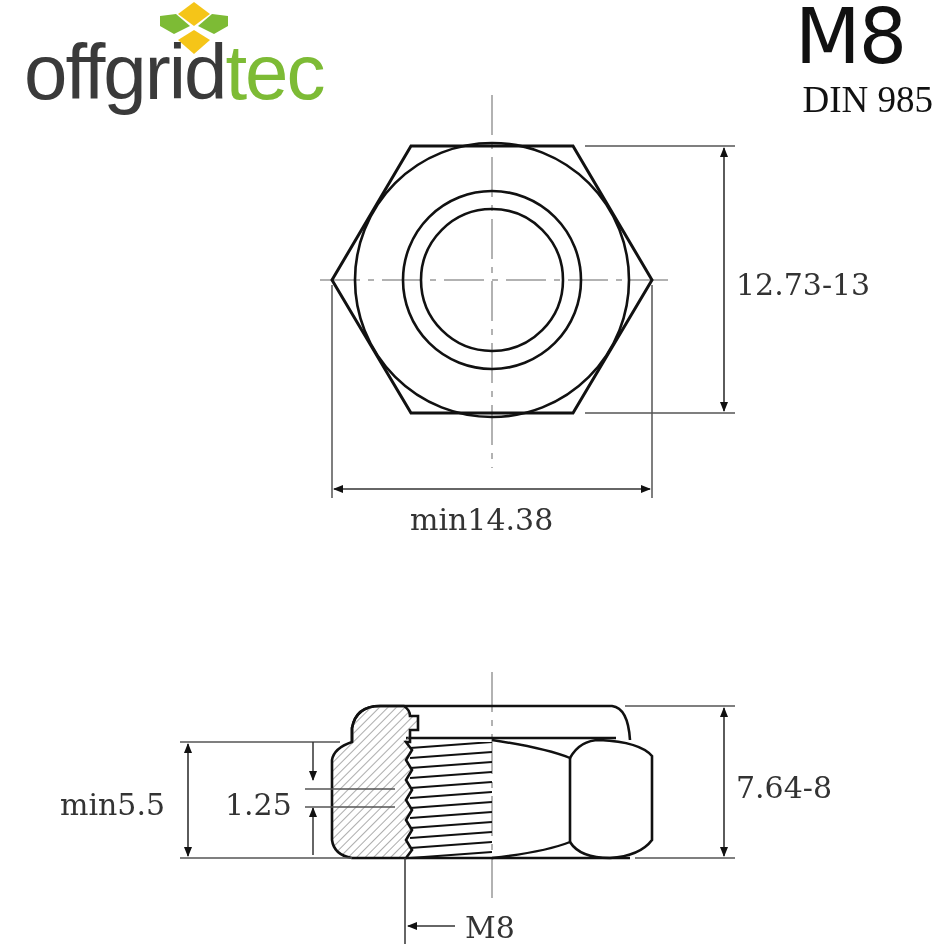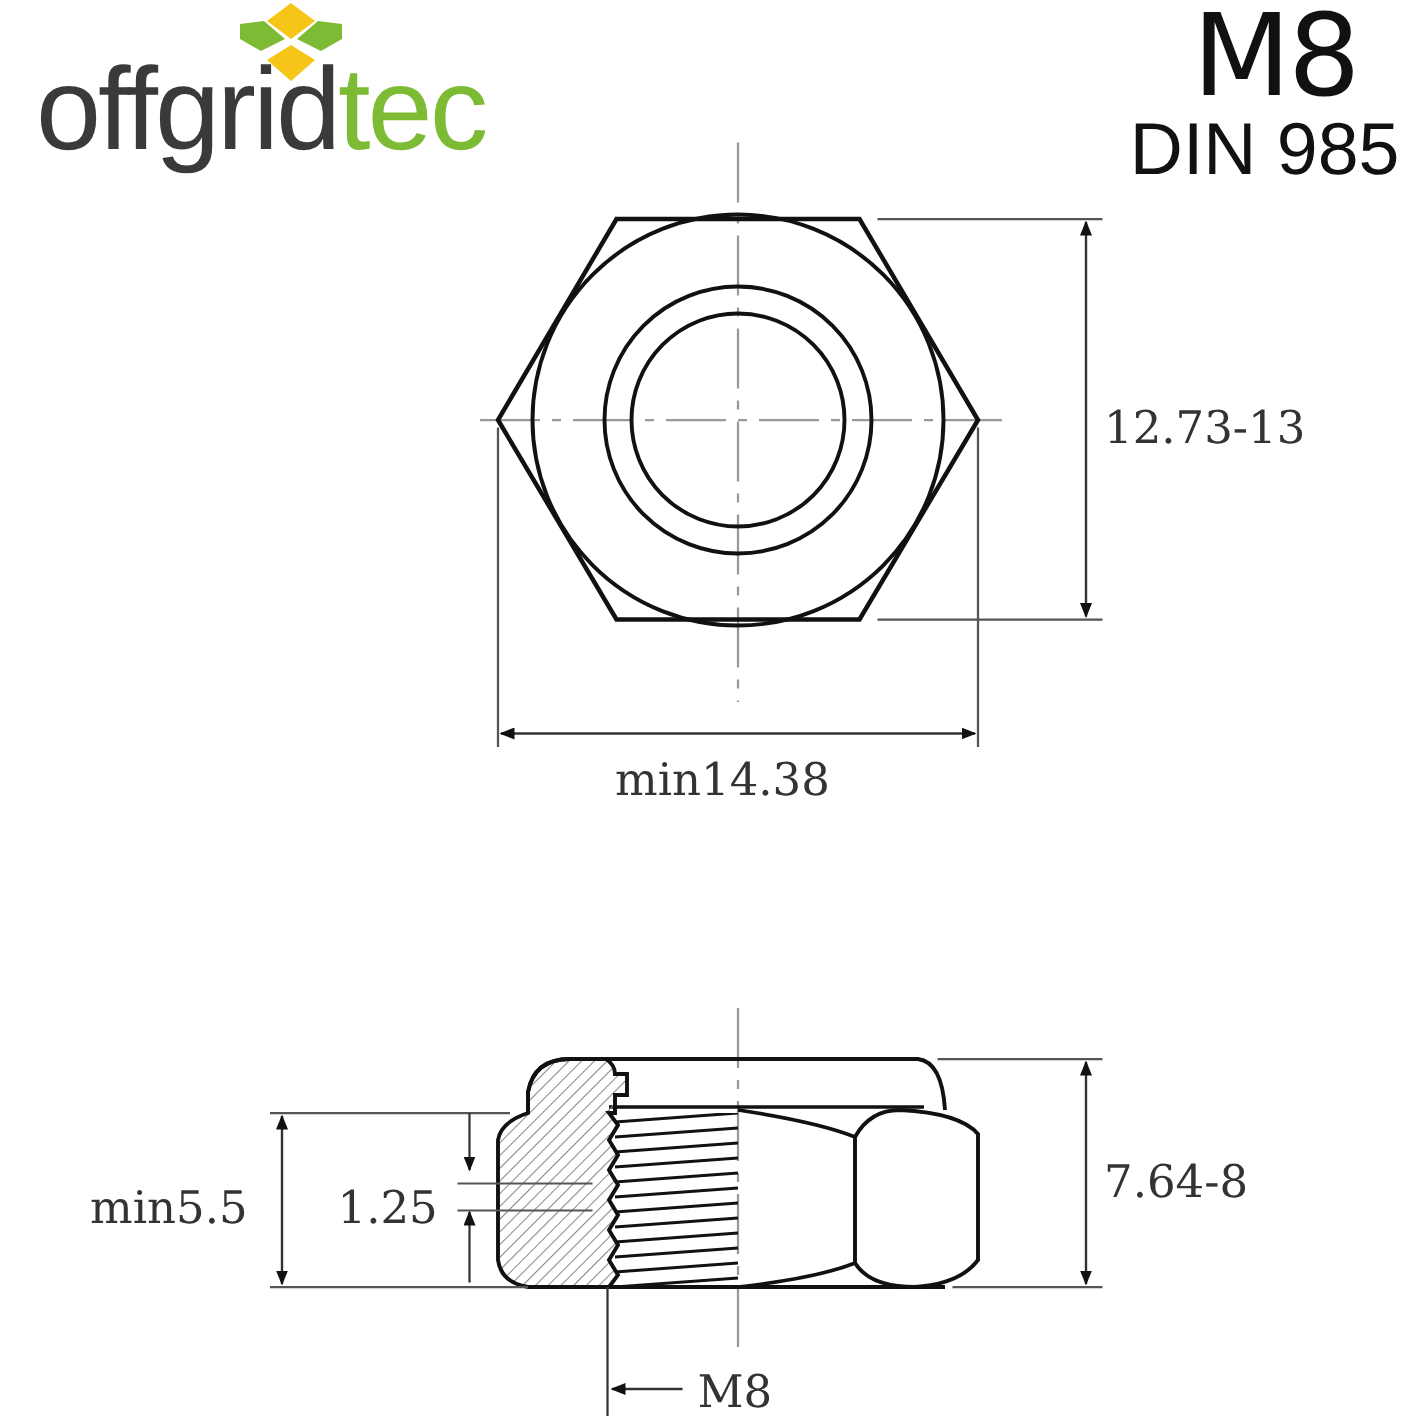--- a/index.html
+++ b/index.html
@@ -3,21 +3,21 @@
 <meta charset="utf-8">
 <style>
   html, body { margin:0; padding:0; background:#ffffff; }
   body { width:935px; height:944px; position:relative; overflow:hidden; font-family:"DejaVu Sans", sans-serif; }
   .logo { position:absolute; left:0; top:0; width:340px; height:120px;margin-left:22px; }
   .logo-text { position:absolute; left:2px; top:32px; font-family:"Liberation Sans", sans-serif; font-size:78px; line-height:80px; letter-spacing:-2px; white-space:nowrap; }
   .logo-dark { color:#3a3a3a; }
   .logo-green { color:#7dbb35; font-weight:300; }
   .title-block { position:absolute; right:0; top:0; width:175px; text-align:right; }
   .title-main { position:absolute; right:30px; top:-6px; font-family:"DejaVu Sans", sans-serif; font-size:76px; line-height:86px; color:#111; letter-spacing:-2px; }
-  .title-sub { position:absolute; right:2px; top:78px; font-family:Liberation Sans, sans-serif; font-size:49px; line-height:44px; color:#111; white-space:nowrap; }
+  .title-sub { position:absolute; right:2px; top:78px; font-family:Liberation Serif, serif; font-size:37px; line-height:44px; color:#111; white-space:nowrap; }
   svg.drawing { position:absolute; left:0; top:0; }
   .dim { font-family:"DejaVu Serif", serif; font-size:30px; fill:#333; }
 </style>
 </head>
 <body>
 
 <div class="logo">
   <svg width="80" height="55" style="position:absolute;left:130px;top:0;">
     <polygon points="42,2 58,14 42,26 26,14" fill="#f5c518"></polygon>
     <polygon points="8,16 24,14 38,26 22,34 8,26" fill="#7dbb35"></polygon>

